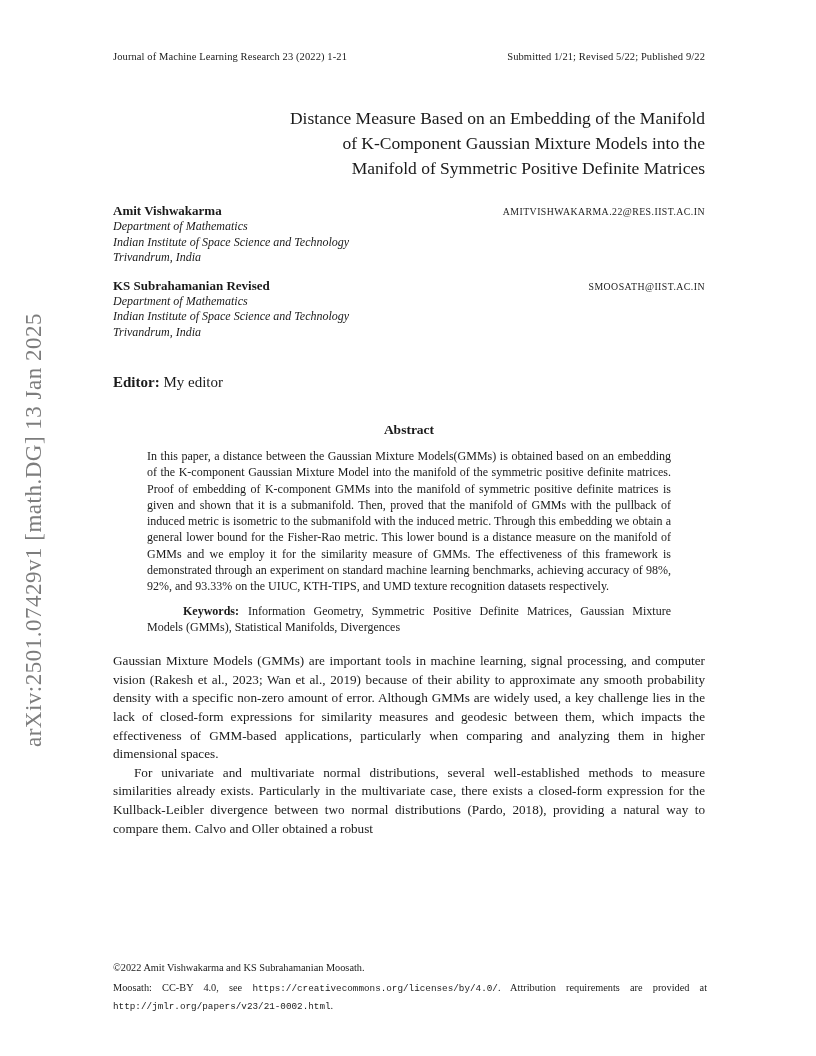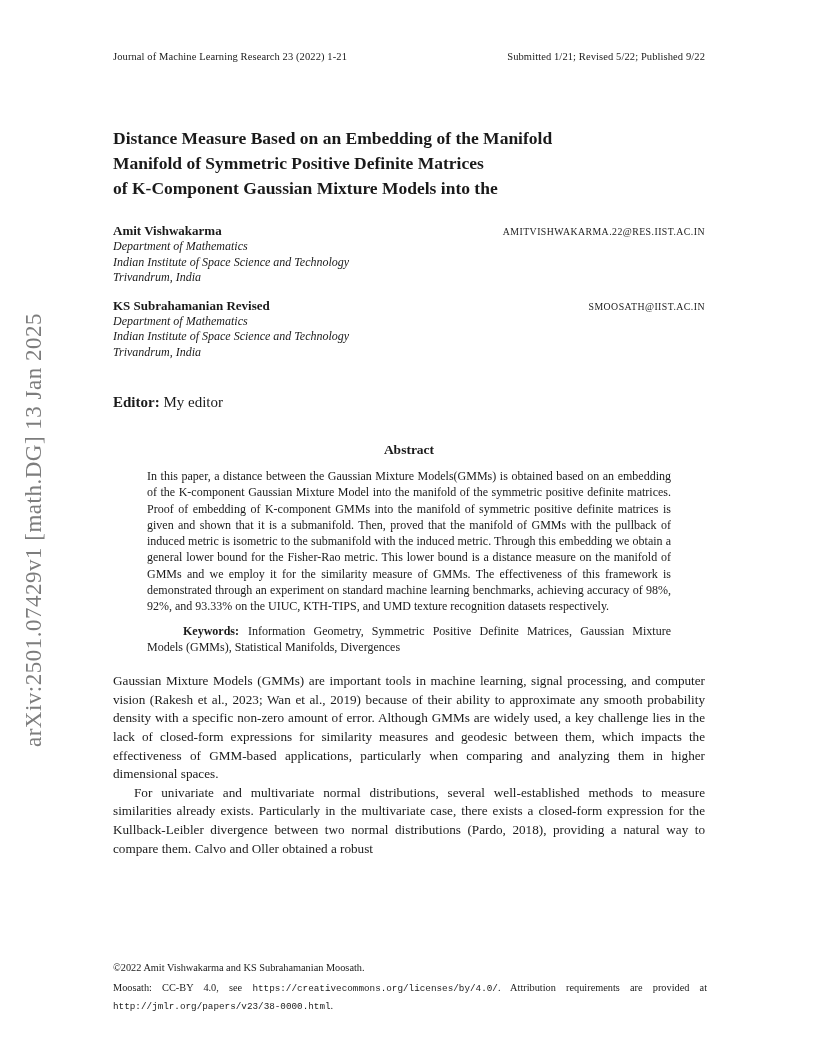--- a/index.html
+++ b/index.html
@@ -20,23 +20,23 @@
   }
   .running-header {
     margin-top: 51px;
     display: flex;
     justify-content: space-between;
     font-size: 10.5px;
     letter-spacing: 0.1px;
     text-align: center;
   }
   .paper-title {
-    margin-top: 64px;
-    text-align: left;
-    font-weight: bold;
+    margin-top: 44px;
+    text-align: right;
+    font-weight: normal;
     font-size: 17.5px;
     line-height: 25px;
   }
   .authors { margin-top: 22px; }
   .author-block { margin-bottom: 12px; }
   .author-line {
     display: flex;
     justify-content: space-between;
     align-items: baseline;
   }
@@ -135,22 +135,22 @@
 
 <div class="content">
 
   <div class="running-header">
     <span>Journal of Machine Learning Research 23 (2022) 1-21</span>
     <span>Submitted 1/21; Revised 5/22; Published 9/22</span>
   </div>
 
   <div class="paper-title">
     <div>Distance Measure Based on an Embedding of the Manifold</div>
+    <div>of K-Component Gaussian Mixture Models into the</div>
     <div>Manifold of Symmetric Positive Definite Matrices</div>
-    <div>of K-Component Gaussian Mixture Models into the</div>
   </div>
 
   <div class="authors">
 
     <div class="author-block">
       <div class="author-line">
         <span class="author-name">Amit Vishwakarma</span>
         <span class="author-email">AMITVISHWAKARMA.22@RES.IIST.AC.IN</span>
       </div>
       <div class="affil">
@@ -189,15 +189,15 @@
 
 
   <p class="body-par first">Gaussian Mixture Models (GMMs) are important tools in machine learning, signal processing, and computer vision (Rakesh et al., 2023; Wan et al., 2019) because of their ability to approximate any smooth probability density with a specific non-zero amount of error. Although GMMs are widely used, a key challenge lies in the lack of closed-form expressions for similarity measures and geodesic between them, which impacts the effectiveness of GMM-based applications, particularly when comparing and analyzing them in higher dimensional spaces.</p>
   <p class="body-par indented">For univariate and multivariate normal distributions, several well-established methods to measure similarities already exists. Particularly in the multivariate case, there exists a closed-form expression for the Kullback-Leibler divergence between two normal distributions (Pardo, 2018), providing a natural way to compare them. Calvo and Oller obtained a robust</p>
 
 </div>
 
 <div class="footer">
   <div class="copyright">©2022 Amit Vishwakarma and KS Subrahamanian Moosath.</div>
   <div class="license">
-    <span>Moosath: CC-BY 4.0, see </span><span class="mono">https://creativecommons.org/licenses/by/4.0/</span><span>. Attribution requirements are provided at </span><span class="mono">http://jmlr.org/papers/v23/38-0000.html</span><span>.</span>
+    <span>Moosath: CC-BY 4.0, see </span><span class="mono">https://creativecommons.org/licenses/by/4.0/</span><span>. Attribution requirements are provided at </span><span class="mono">http://jmlr.org/papers/v23/21-0002.html</span><span>.</span>
   </div>
 </div>
 
 </body></html>

